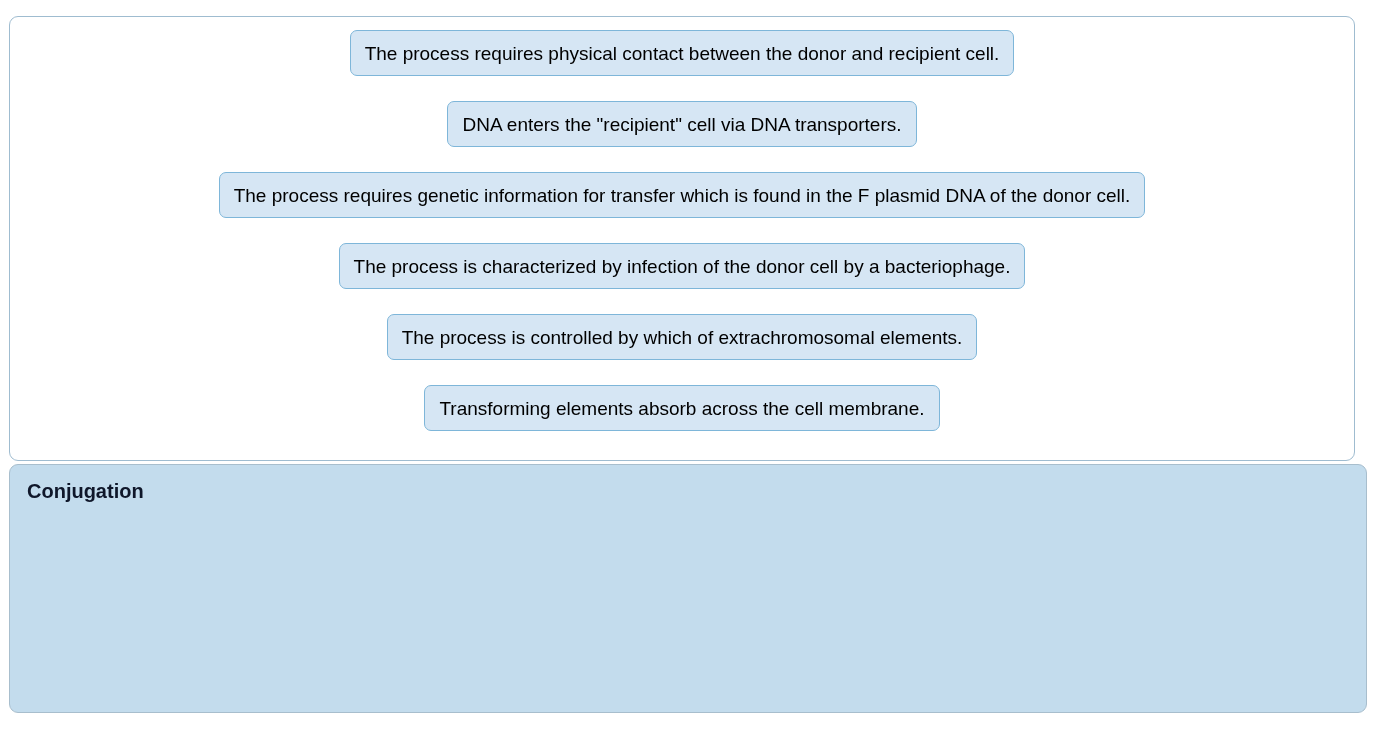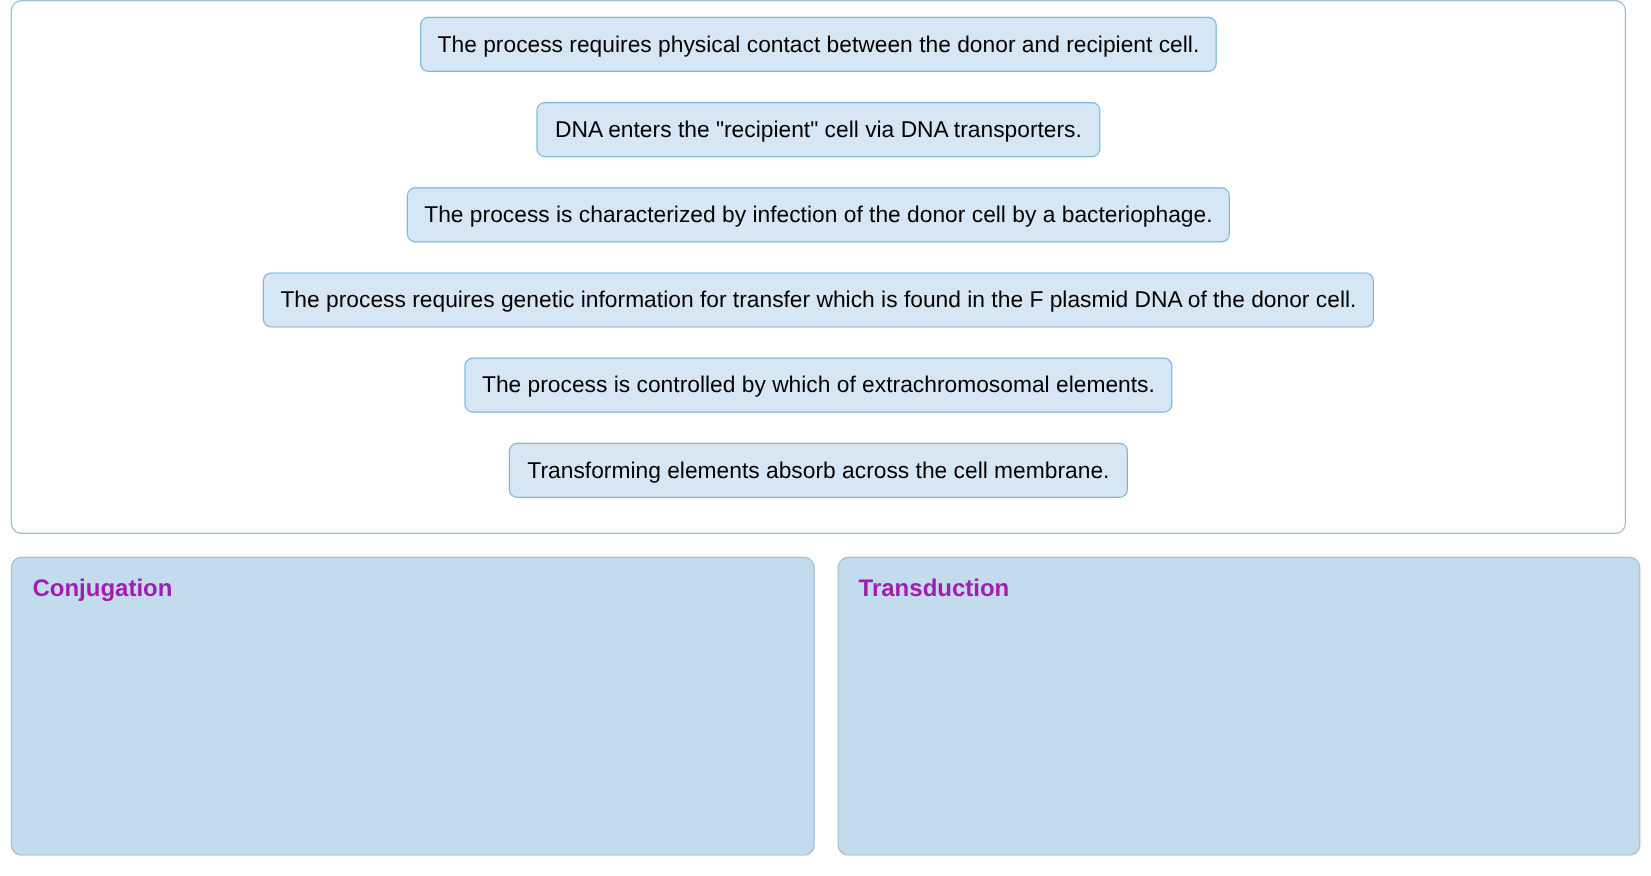--- a/index.html
+++ b/index.html
@@ -12,21 +12,21 @@
     width: 1376px;
     height: 730px;
     font-family: "Liberation Sans", sans-serif;
     overflow: hidden;
   }
 
   
   #chip-pool {
     position: absolute;
     left: 9px;
-    top: 0;
+    top: 16px;
     width: 1346px;
     height: 445px;
     box-sizing: border-box;
     background: #ffffff;
     border: 1px solid #9fbcd0;
     border-radius: 9px;
     padding-top: 13px;
   }
 
   .chip-row {
@@ -74,21 +74,21 @@
     box-sizing: border-box;
     flex: 1 1 0;
     height: 249px;
     background: #c3dced;
     border: 1px solid #a8becd;
     border-radius: 9px;
     padding: 14px 0 0 17px;
   }
 
   .dropzone-title {
-    color: #a21caf;
+    color: #0f172a;
     font-family: "Liberation Sans", sans-serif;
     font-size: 20px;
     font-weight: bold;
     line-height: 1.2;
     user-select: none;
   }
 
   .dropzone-slot {
     margin-top: 10px;
     padding-right: 17px;
@@ -101,35 +101,31 @@
 <body>
 
 <div id="chip-pool">
     <div class="chip-row">
       <div class="chip">The process requires physical contact between the donor and recipient cell.</div>
     </div>
     <div class="chip-row">
       <div class="chip">DNA enters the "recipient" cell via DNA transporters.</div>
     </div>
     <div class="chip-row">
-      <div class="chip">The process is characterized by infection of the donor cell by a bacteriophage.</div>
+      <div class="chip">The process requires genetic information for transfer which is found in the F plasmid DNA of the donor cell.</div>
     </div>
     <div class="chip-row">
-      <div class="chip">The process requires genetic information for transfer which is found in the F plasmid DNA of the donor cell.</div>
+      <div class="chip">The process is characterized by infection of the donor cell by a bacteriophage.</div>
     </div>
     <div class="chip-row">
       <div class="chip">The process is controlled by which of extrachromosomal elements.</div>
     </div>
     <div class="chip-row">
       <div class="chip">Transforming elements absorb across the cell membrane.</div>
     </div>
   </div>
 
 <div id="dropzones">
     <div class="dropzone">
       <div class="dropzone-title">Conjugation</div>
       <div class="dropzone-slot"></div>
     </div>
-    <div class="dropzone">
-      <div class="dropzone-title">Transduction</div>
-      <div class="dropzone-slot"></div>
-    </div>
   </div>
 
 </body></html>

